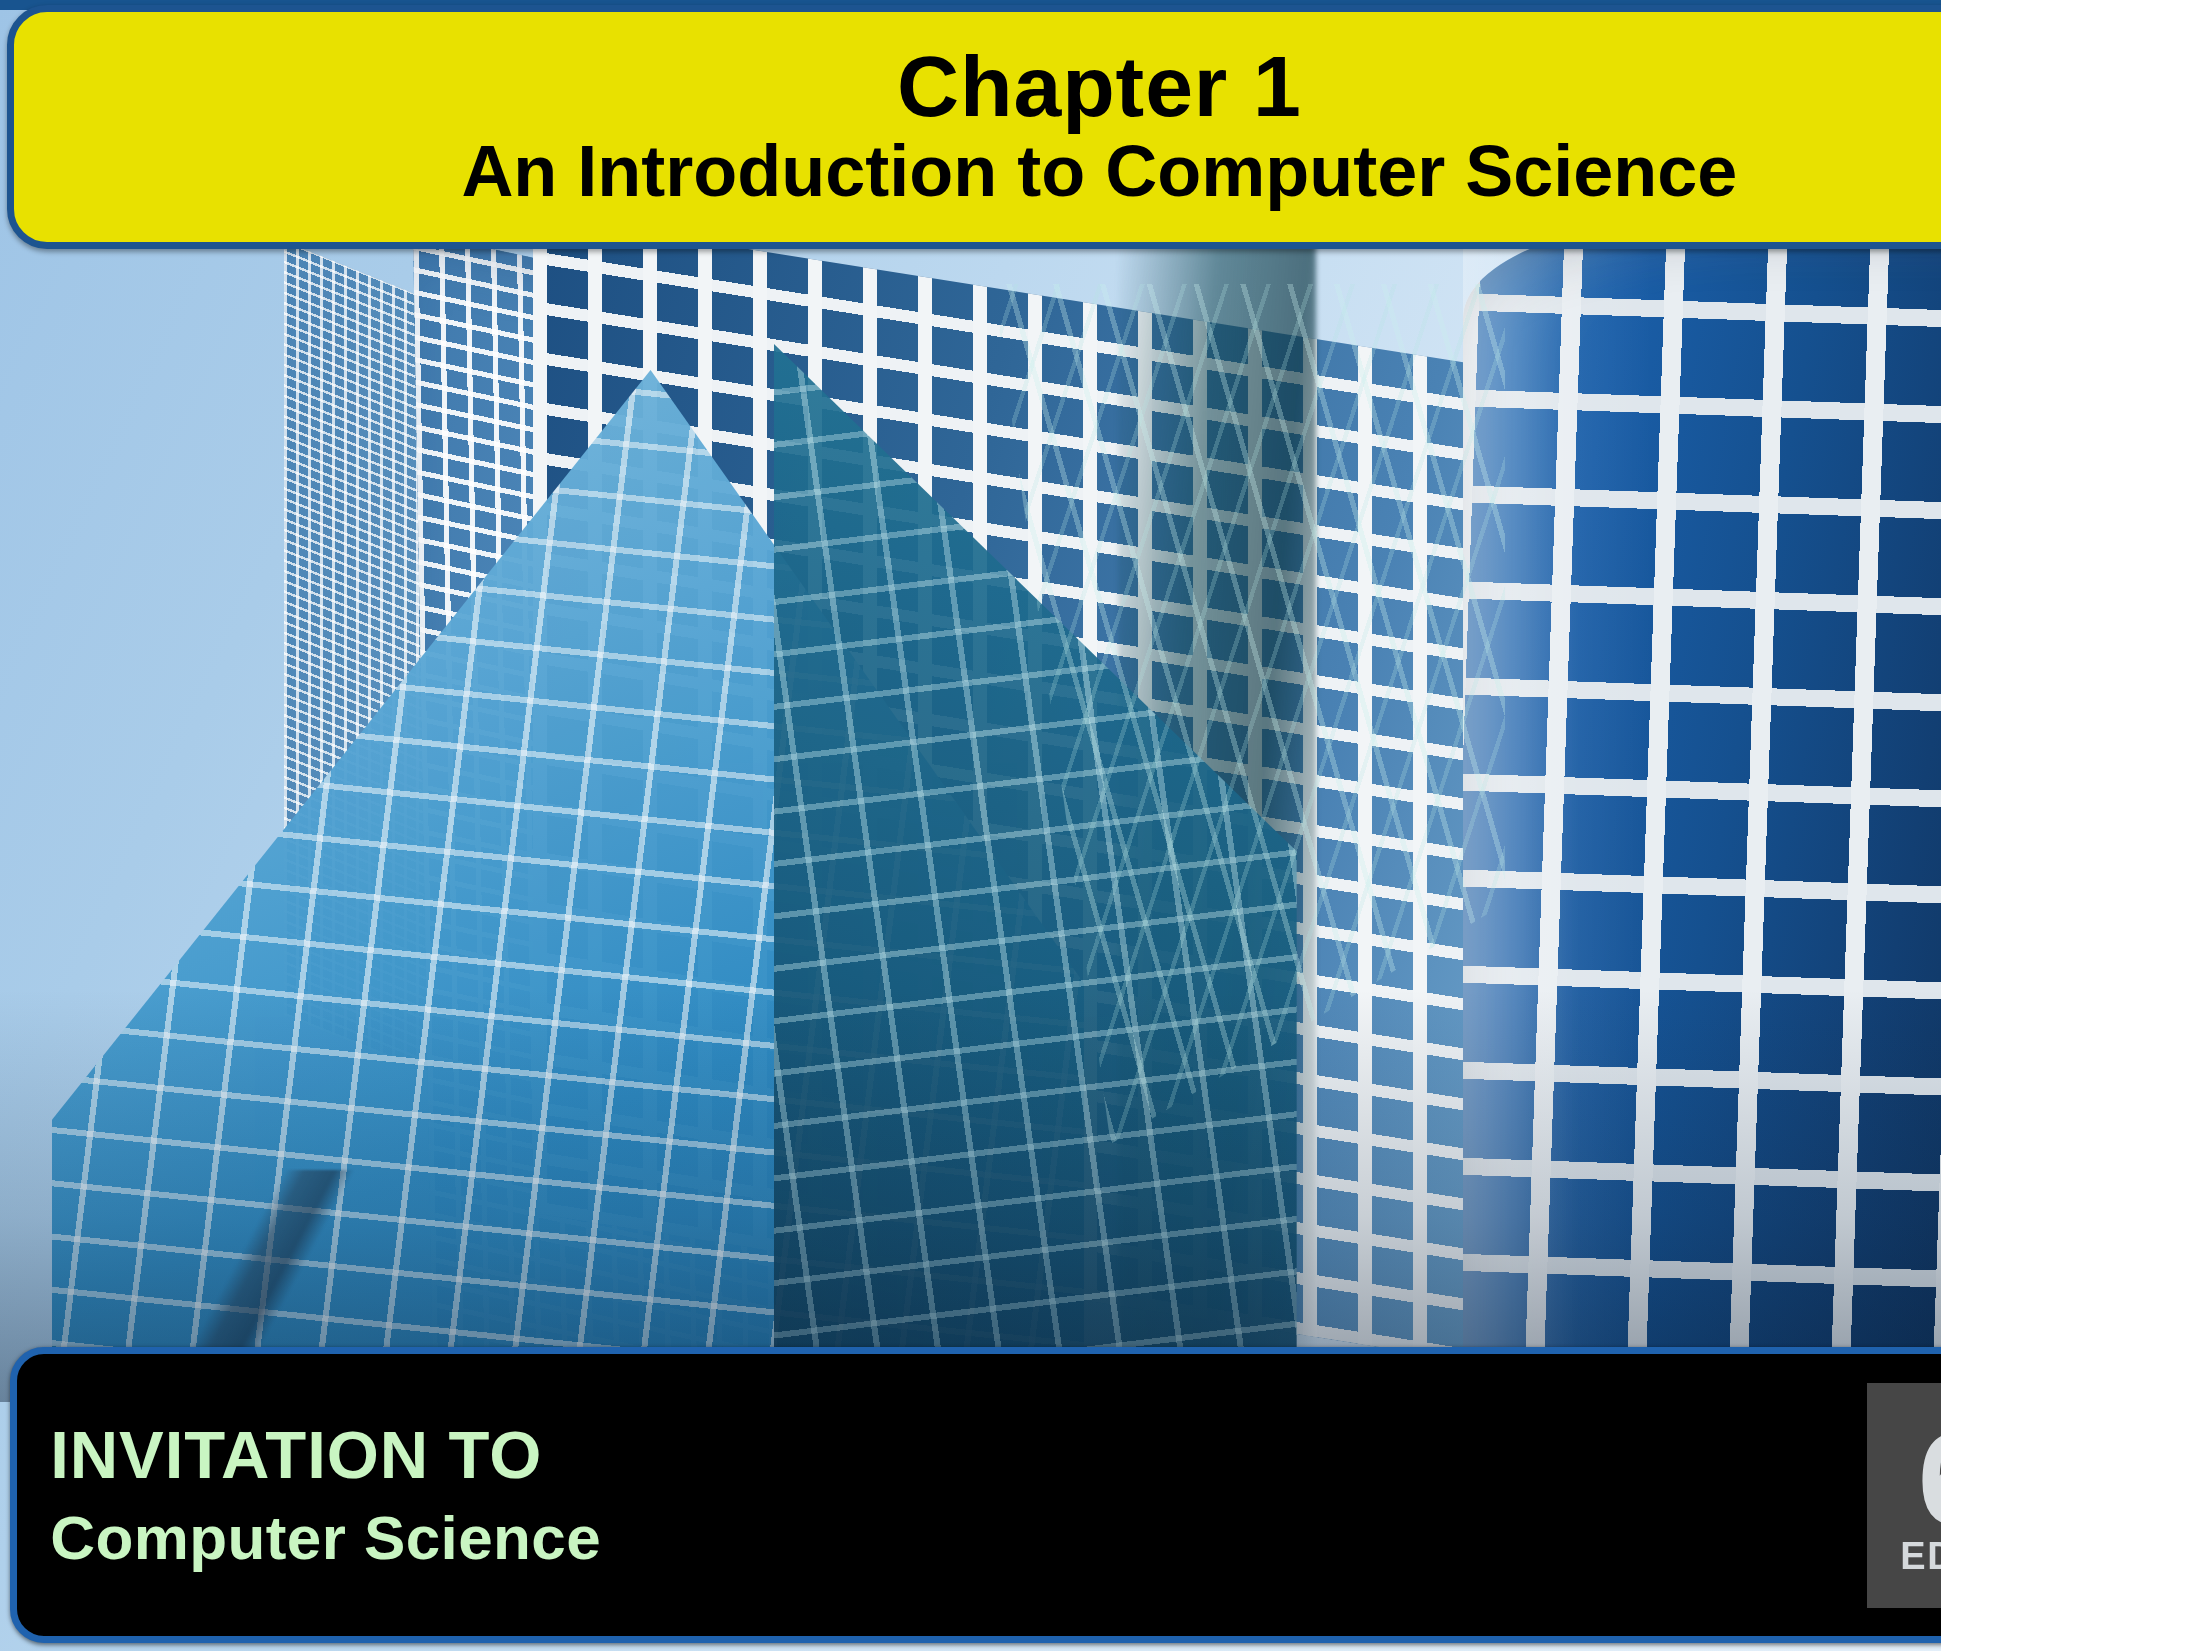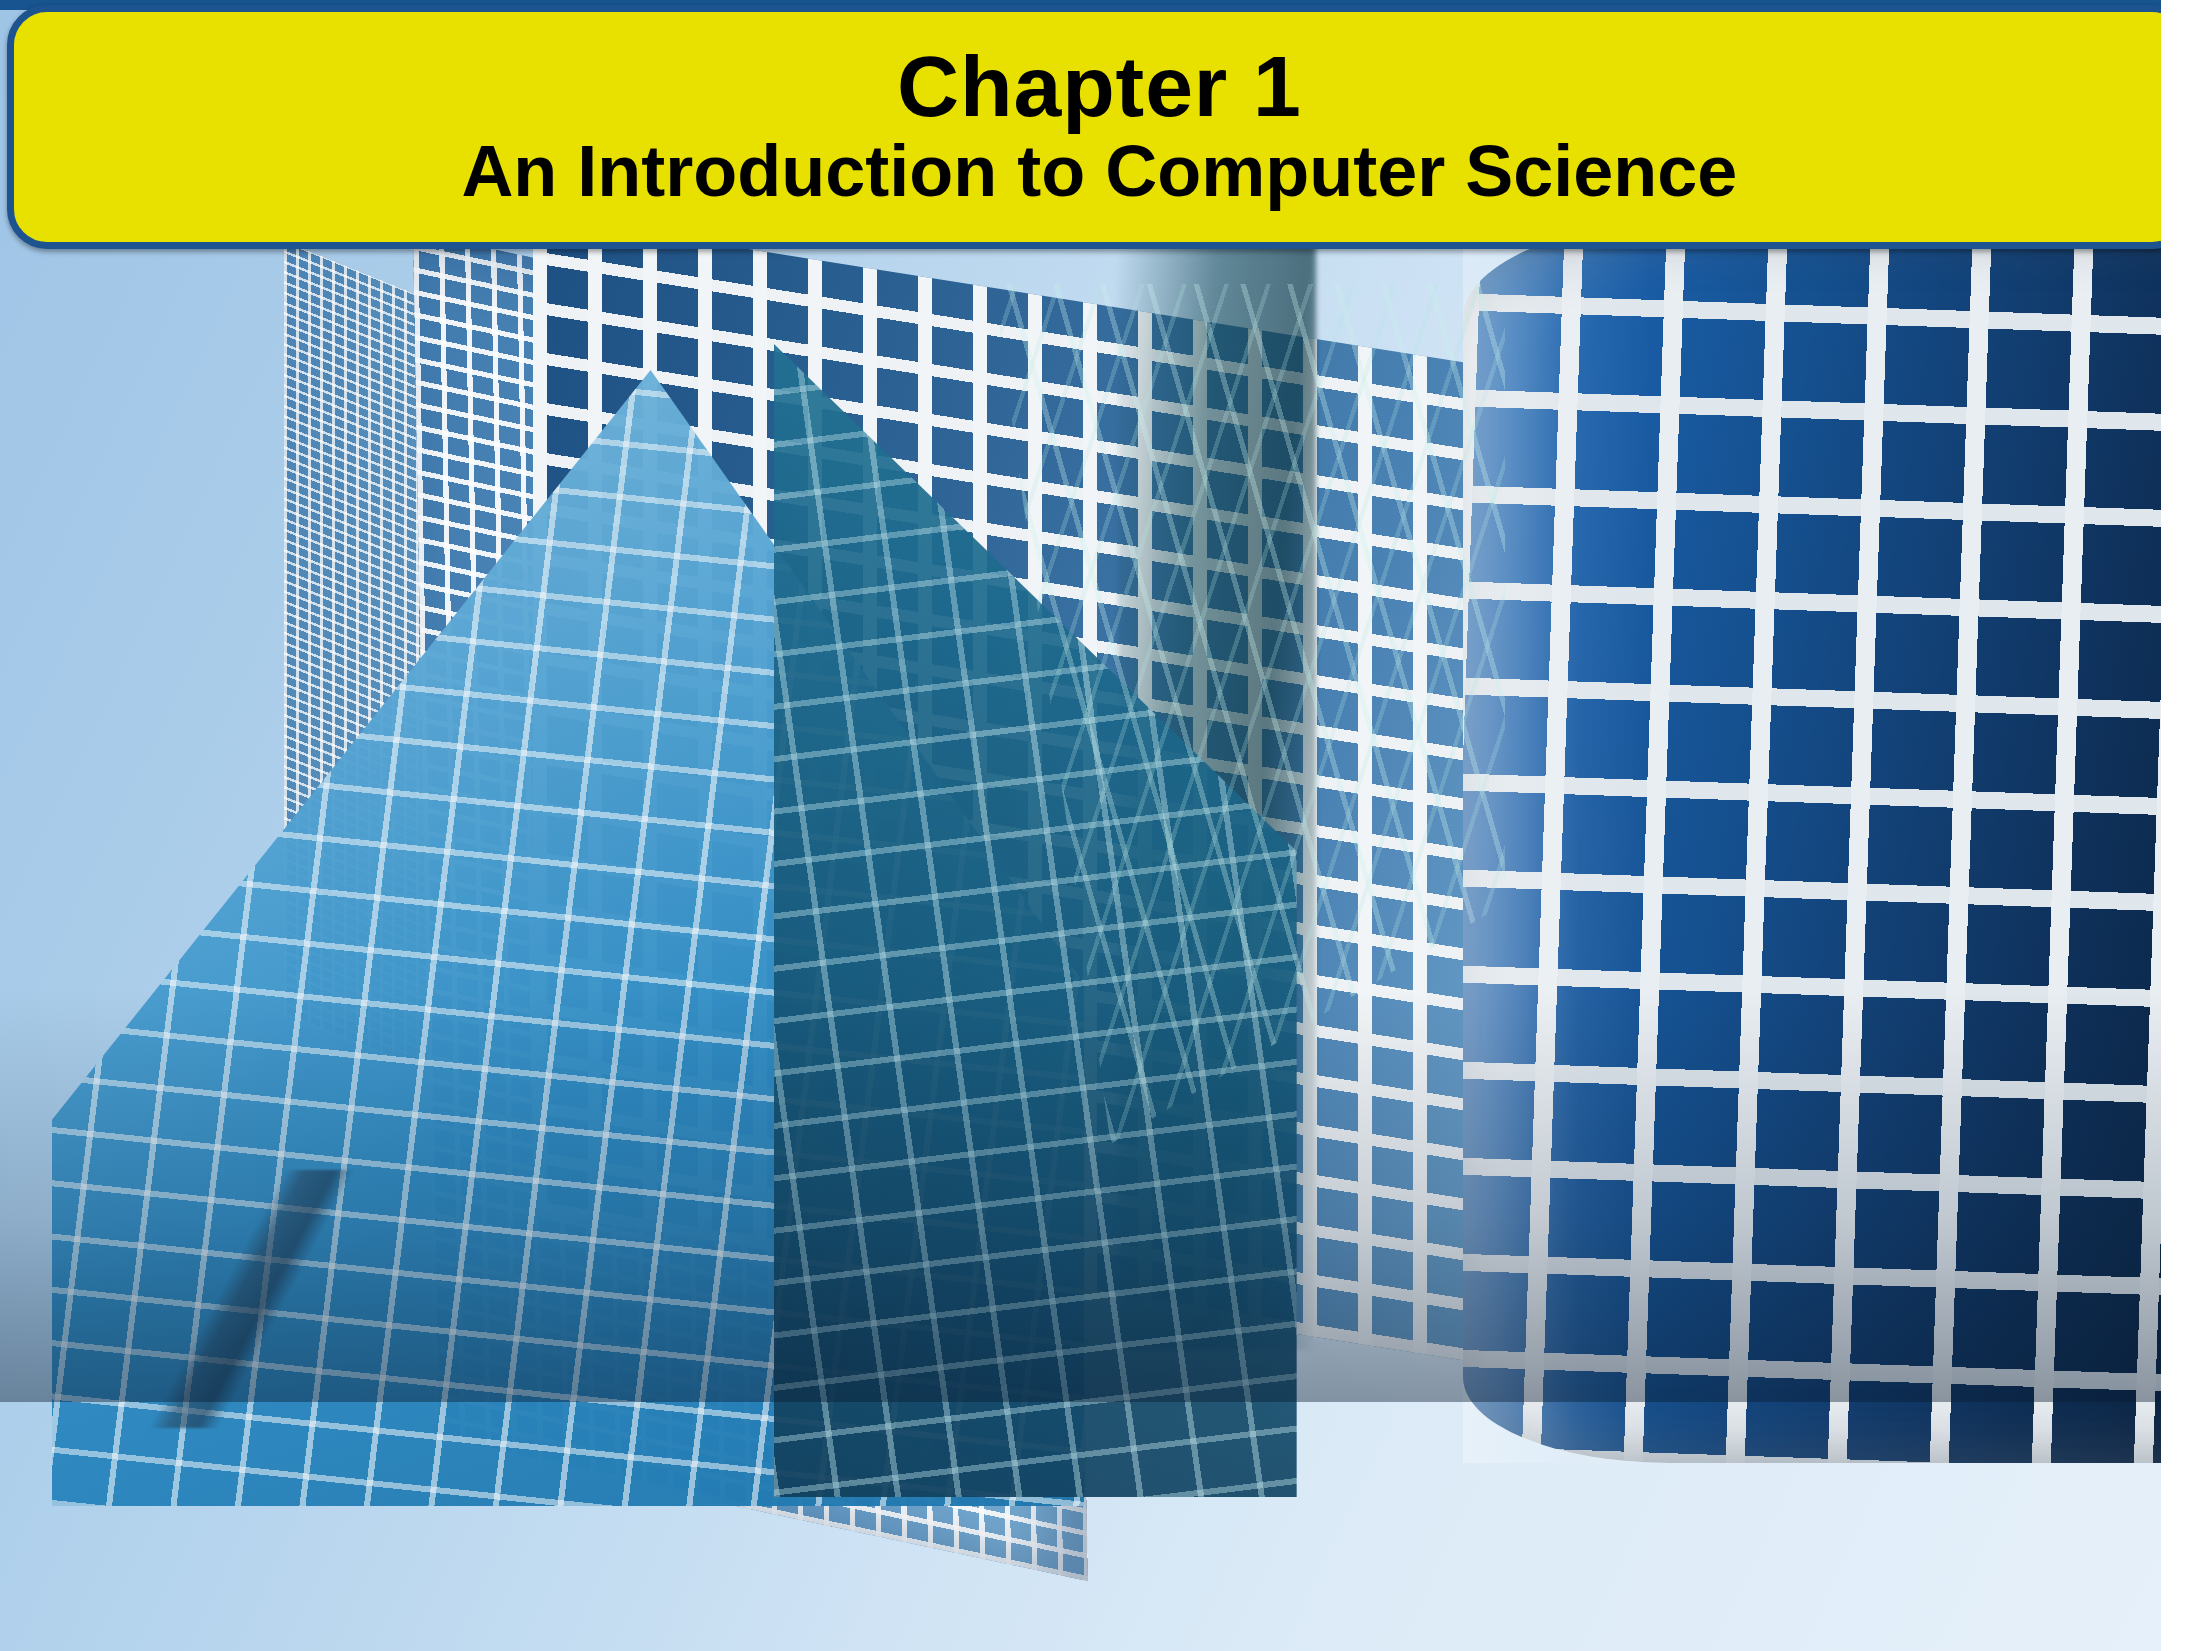--- a/index.html
+++ b/index.html
@@ -6,21 +6,21 @@
     margin: 0;
     padding: 0;
     background: #ffffff;
   }
   body {
     font-family: "Liberation Sans", sans-serif;
   }
 
   #slide {
     position: relative;
-    width: 2161px;
+    width: 1941px;
     height: 1652px;
     overflow: hidden;
     background: #8fb6dd;
   }
 
   
   .photo {
     position: absolute;
     left: 0; top: 0;
     width: 2203px;
@@ -479,15 +479,32 @@
     <div class="facade" id="photo-vignette"></div>
   </div>
 
   <div id="top-strip"></div>
 
   <div id="title-box">
     <div id="title-line-1">Chapter 1</div>
     <div id="title-line-2">An Introduction to Computer Science</div>
   </div>
 
+  <div id="footer-bar">
+
+    <div id="brand-text">
+      <div id="brand-line-1">INVITATION TO</div>
+      <div id="brand-line-2">Computer Science</div>
+    </div>
+
+    <div id="edition-badge">
+      <div id="edition-top">
+        <span id="edition-number">6</span>
+        <span id="edition-ordinal">TH</span>
+      </div>
+      <div id="edition-word">EDITION</div>
+      <div id="slide-number">1</div>
+    </div>
+
+  </div>
 
 </div>
 
 
 </body></html>

